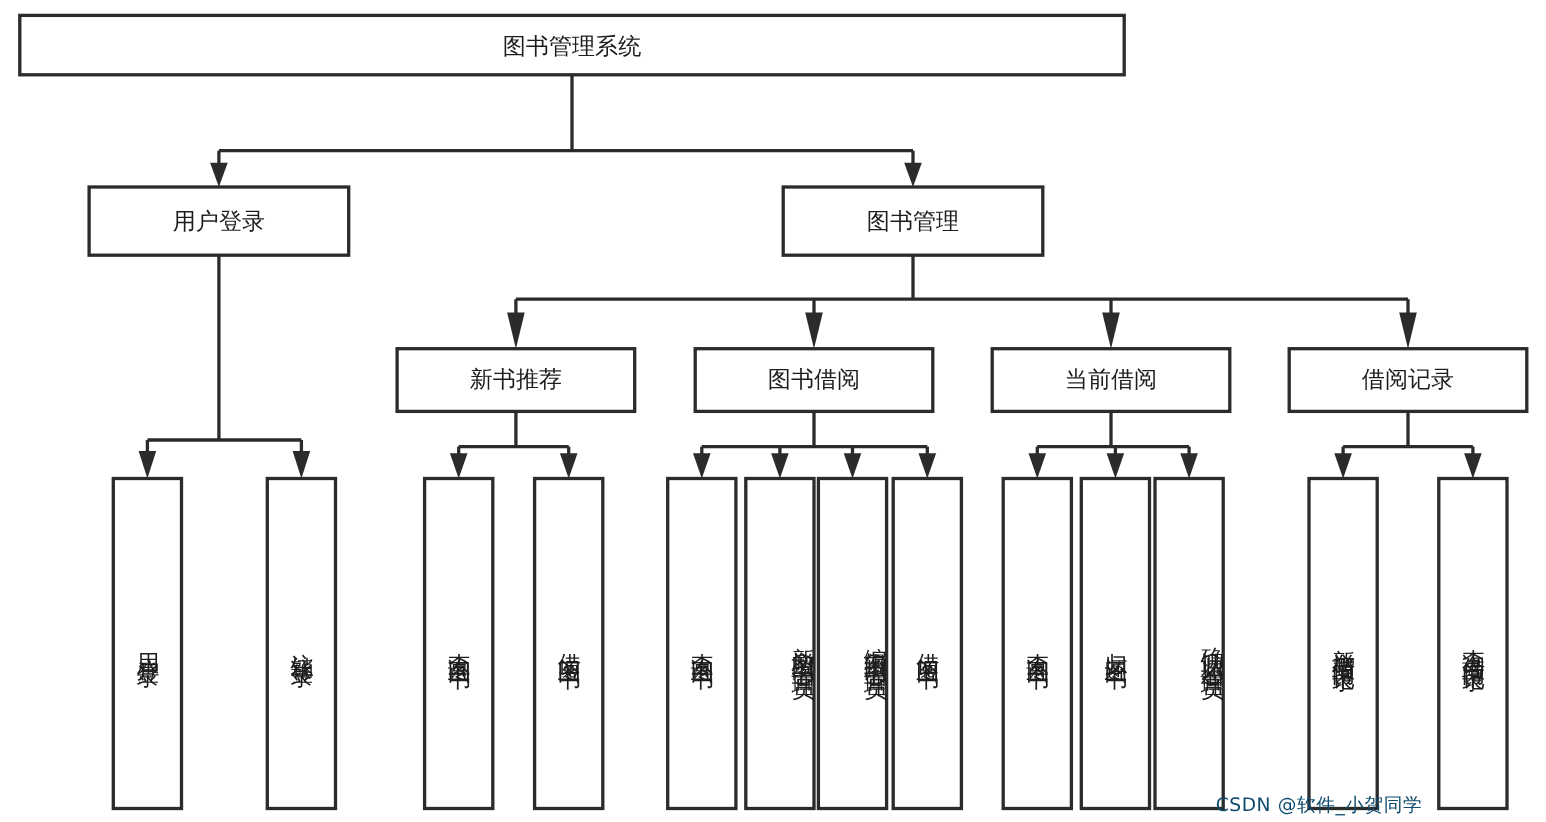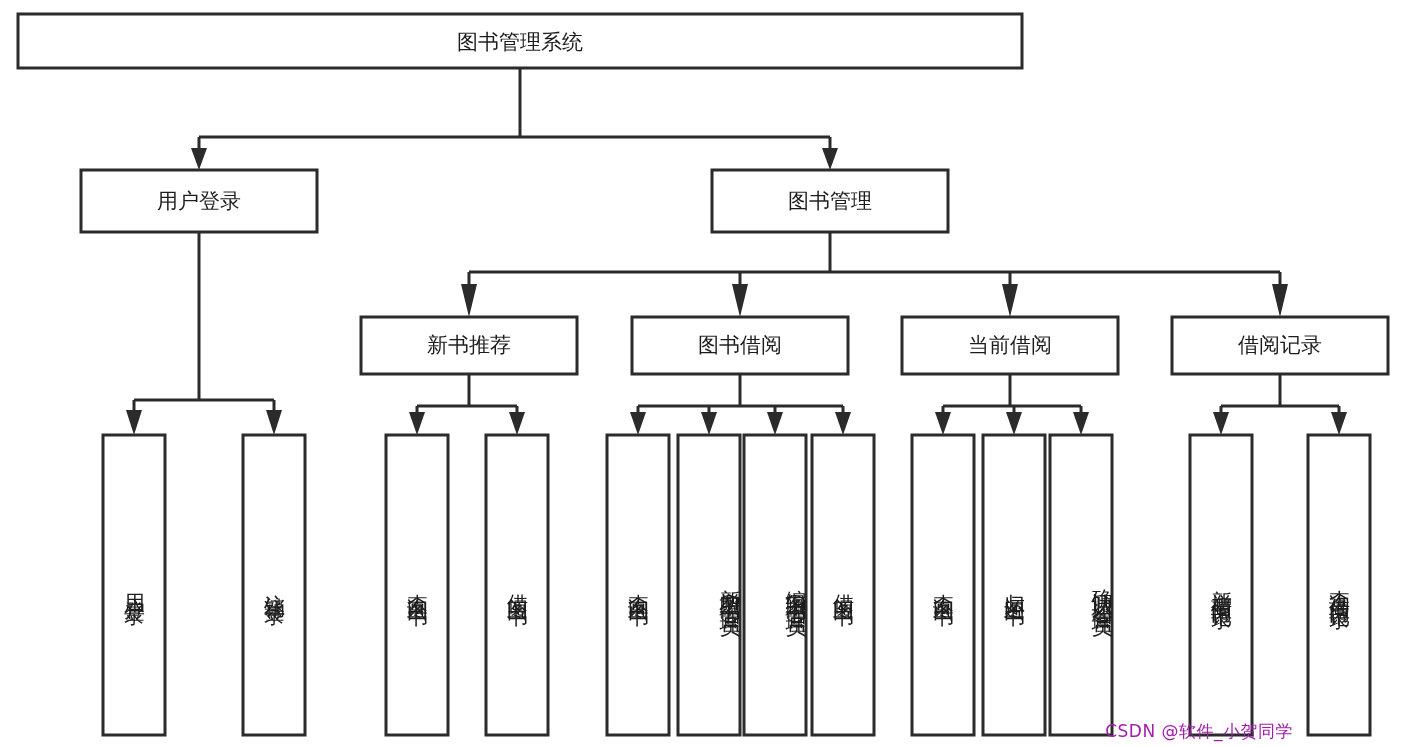--- a/index.html
+++ b/index.html
@@ -64,21 +64,21 @@
     align-items: center;
     justify-content: center;
     pointer-events: none;
   }
   .watermark {
     position: absolute;
     right: 8px;
     bottom: 4px;
     font-family: "DejaVu Sans", "Liberation Sans", sans-serif;
     font-size: 17px;
-    color: #a21caf;
+    color: #0c4a6e;
     letter-spacing: 0.5px;
     white-space: nowrap;
   }
 </style>
 </head>
 <body>
 
 <div id="diagram-root">
 
   <svg class="diagram" viewBox="0 0 1405 747">

